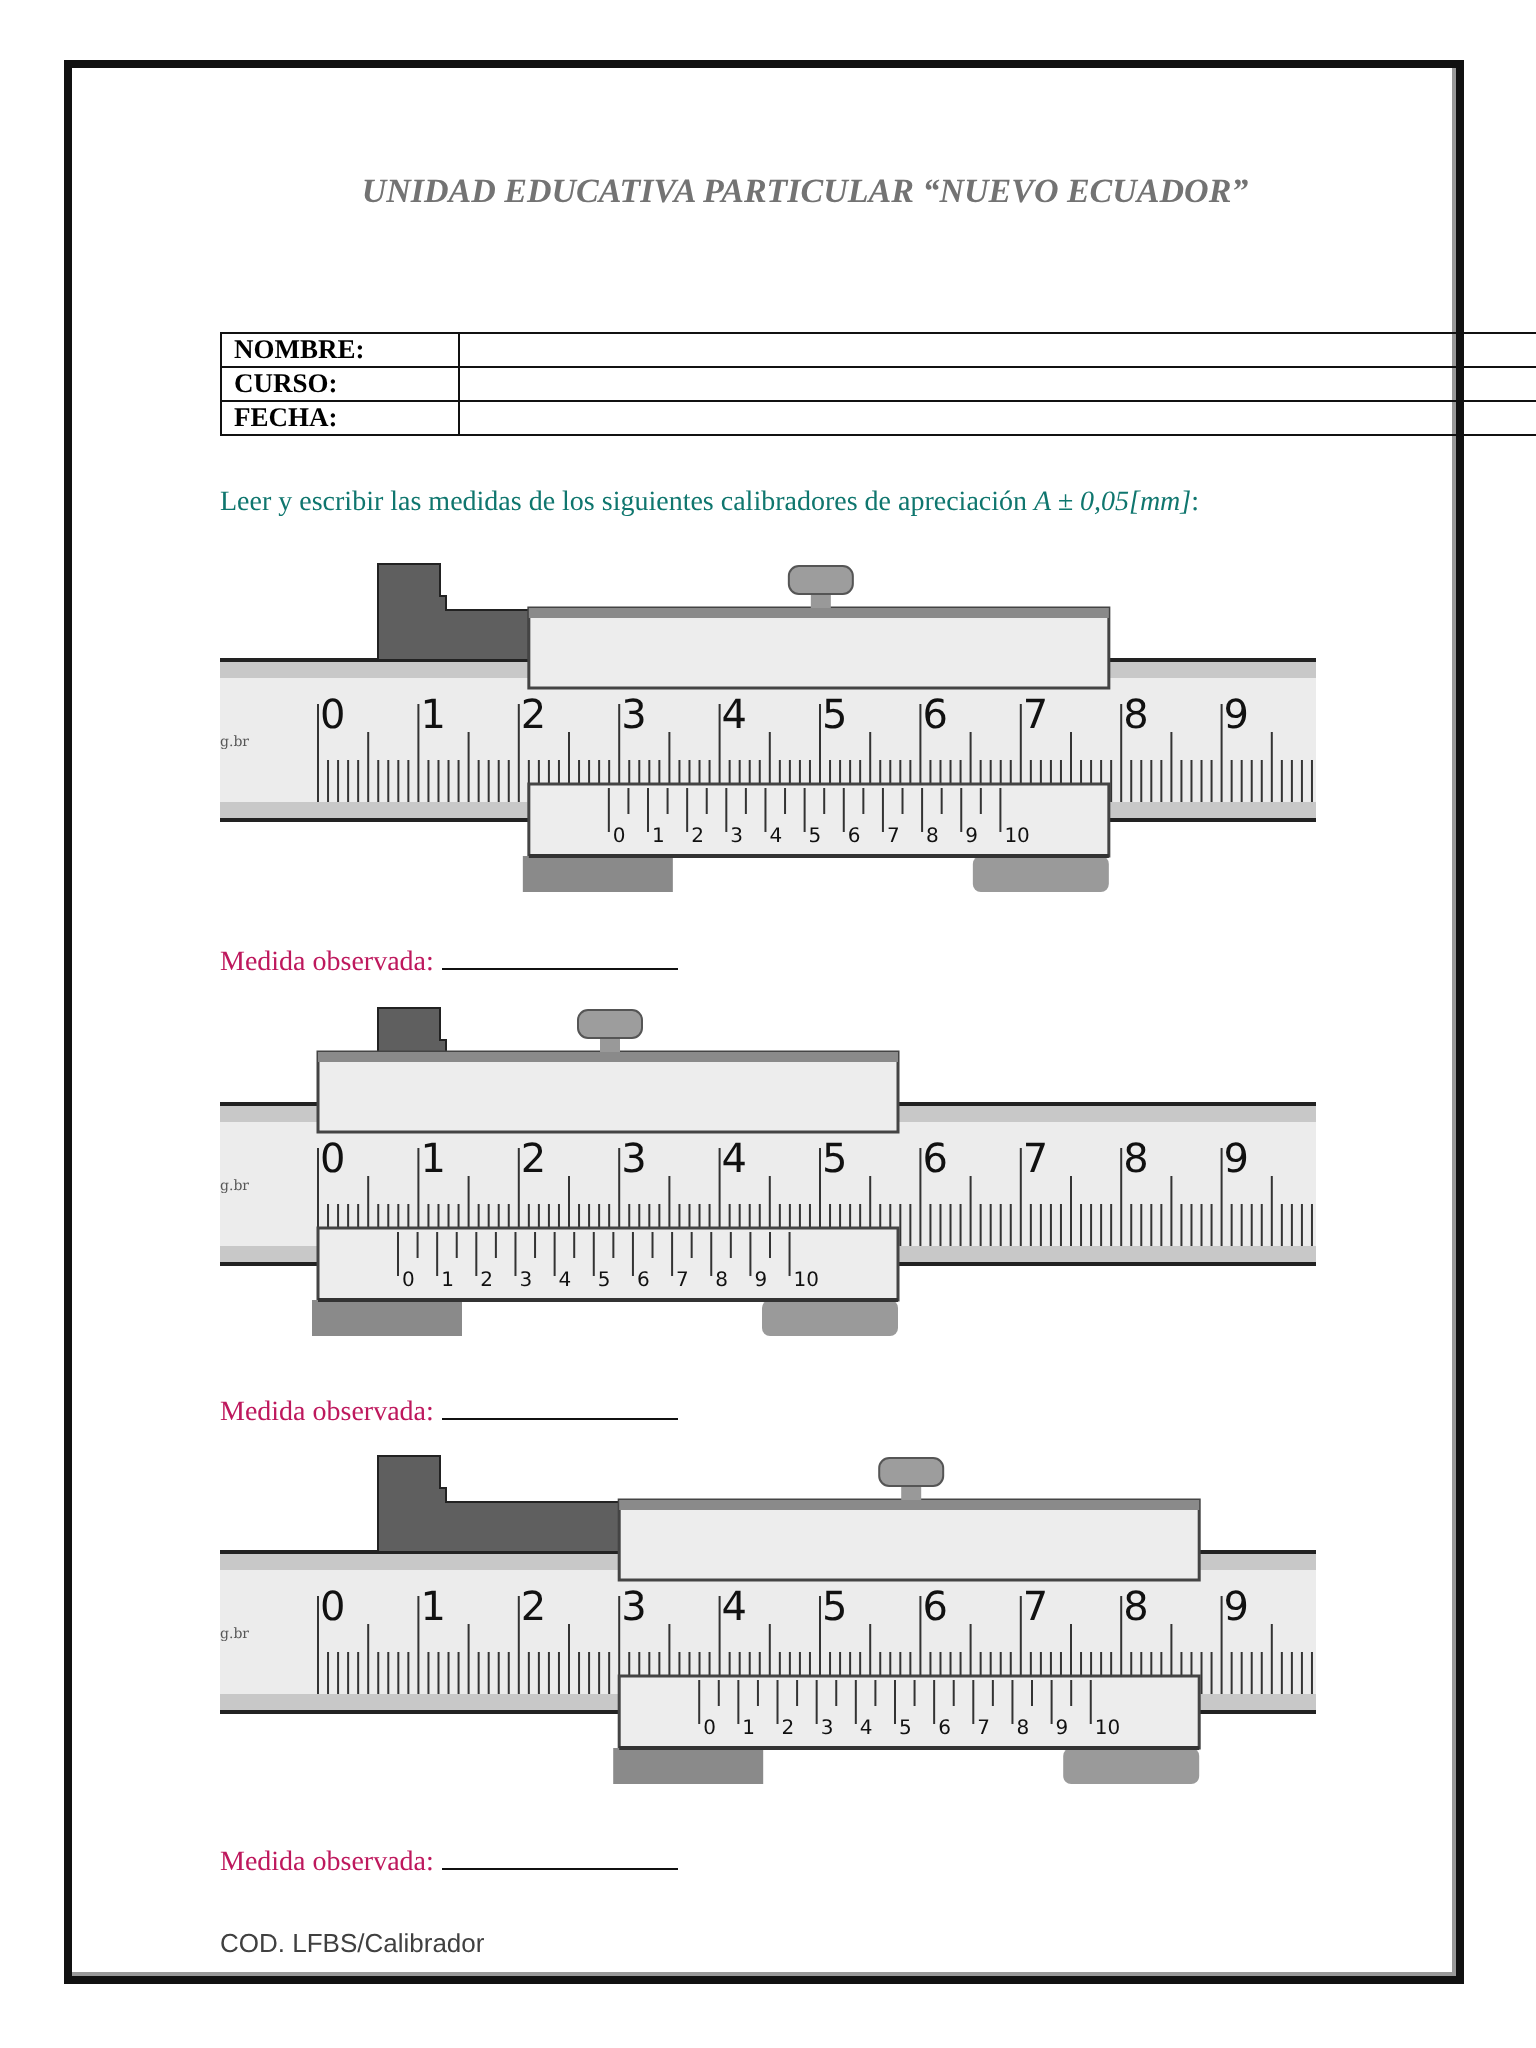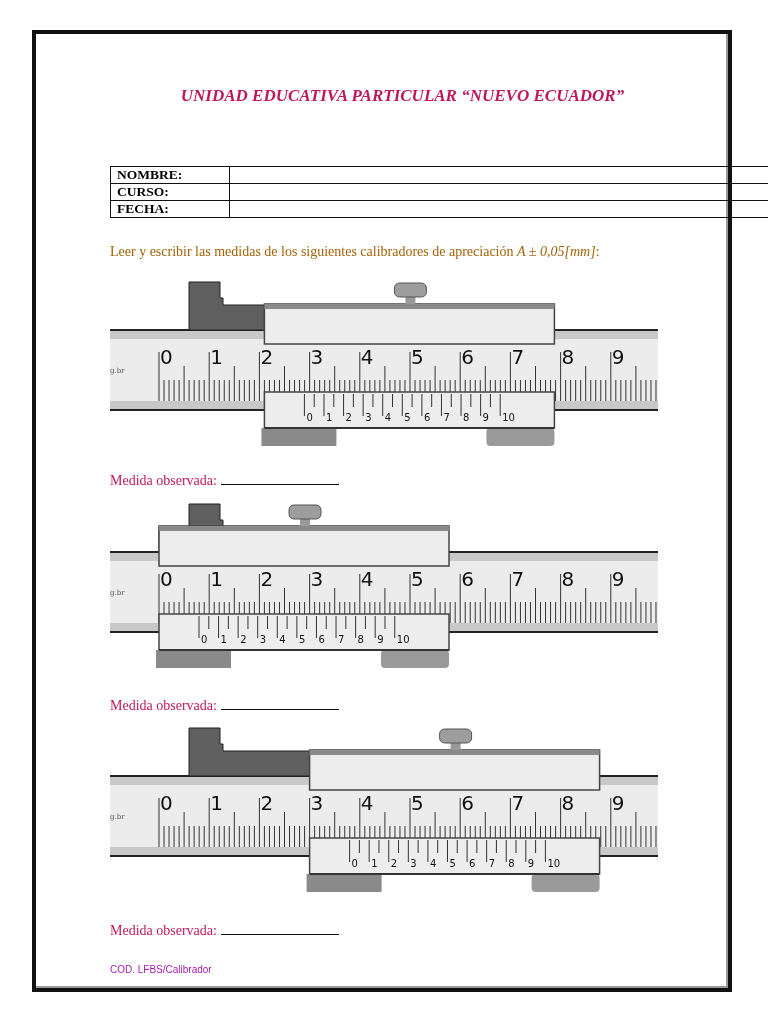--- a/index.html
+++ b/index.html
@@ -8,40 +8,40 @@
     position: absolute; left: 32px; top: 30px; width: 700px; height: 962px;
     border: 4px solid #111; box-sizing: border-box;
   }
   .page-border::after {
     content: ""; position: absolute; left: 0; top: 0; right: 0; bottom: 0;
     border-right: 2px solid #999; border-bottom: 2px solid #999;
   }
   .title {
     position: absolute; left: 110px; top: 86px; width: 585px; text-align: center;
     font-family: "Liberation Serif", serif; font-weight: bold; font-style: italic;
-    font-size: 17px; color: #be185d;
+    font-size: 17px; color: #737373;
   }
   table.info {
     position: absolute; left: 110px; top: 146px; width: 694px;
     border-collapse: collapse; font-family: "Liberation Serif", serif; font-size: 13.5px; margin-top: 20px;
   }
   table.info td { border: 1px solid #111; height: 16px; padding: 0 6px; line-height: 16px; }
   table.info td.lbl { width: 106px; font-weight: bold; }
   .instr {
     position: absolute; left: 110px; top: 244px; font-family: "Liberation Serif", serif;
-    font-size: 14px; color: #a16207; white-space: nowrap;
+    font-size: 14px; color: #0f766e; white-space: nowrap;
   }
   .instr .math { font-style: italic; }
   .caliper { position: absolute; left: 110px; width: 548px; height: 170px; overflow: hidden; }
   .answer {
     position: absolute; left: 110px; font-family: "Liberation Serif", serif; font-size: 14px; color: #be185d;
   }
   .answer .blank { display: inline-block; width: 118px; border-bottom: 1px solid #111; height: 12px; vertical-align: baseline; margin-left: 4px; }
   .footer {
-    position: absolute; left: 110px; top: 964px; font-family: "Liberation Sans", sans-serif; font-size: 10px; color: #a21caf;
+    position: absolute; left: 110px; top: 964px; font-family: "Liberation Sans", sans-serif; font-size: 13px; color: #404040;
   }
 </style>
 </head>
 <body>
 
 <div class="page-border"></div>
 
 <div class="title">UNIDAD EDUCATIVA PARTICULAR “NUEVO ECUADOR”</div>
 
 <table class="info">

